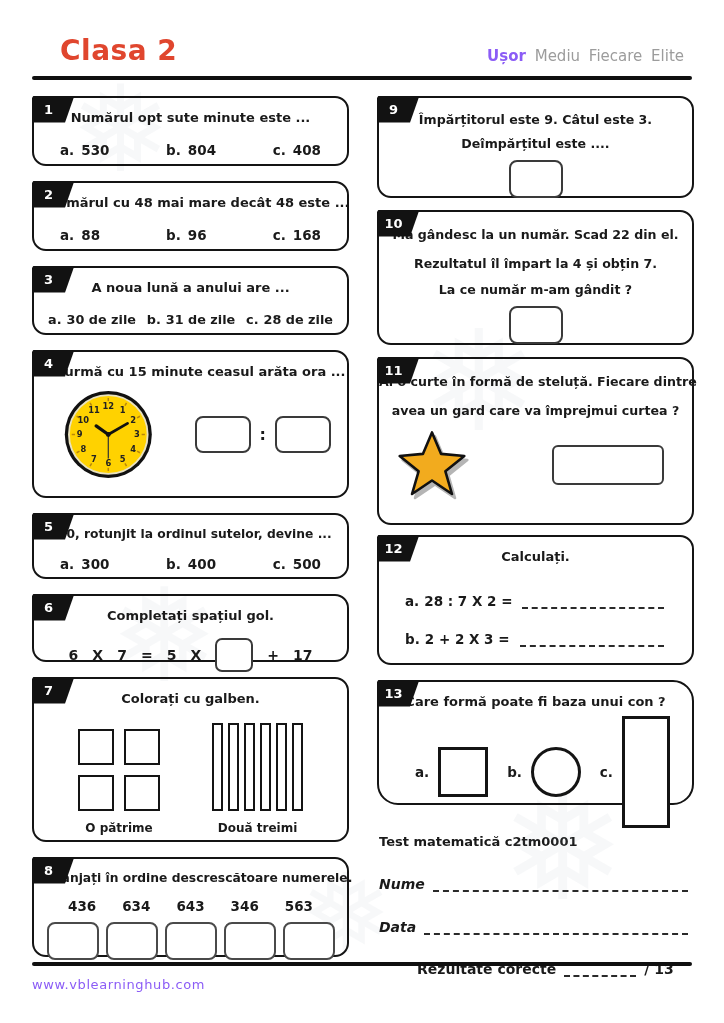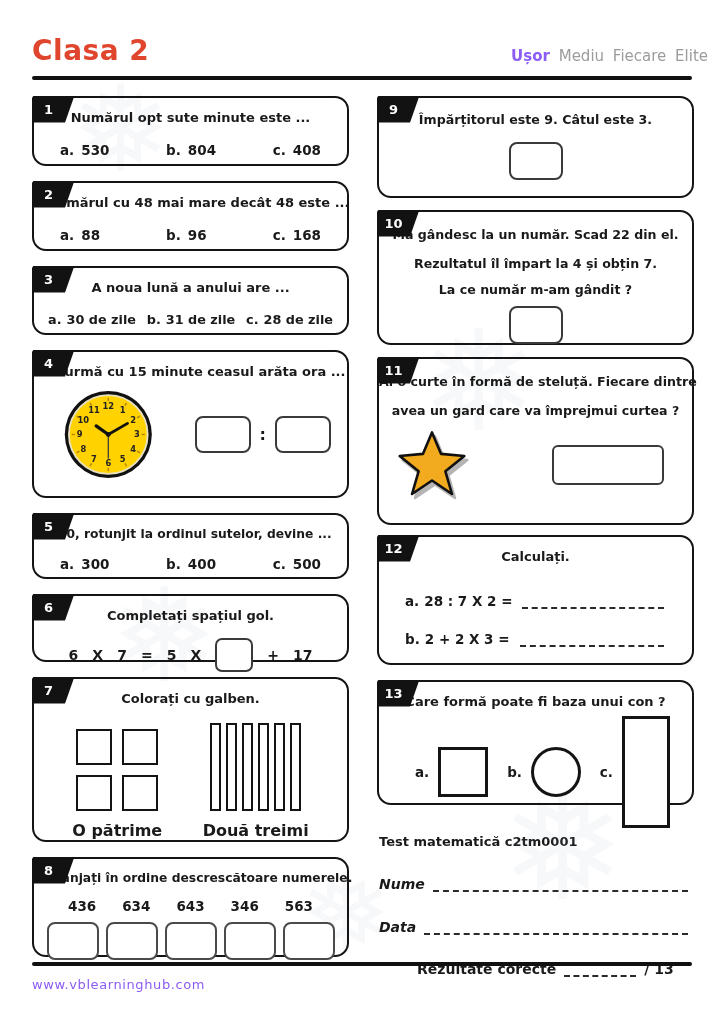--- a/index.html
+++ b/index.html
@@ -3,21 +3,21 @@
 <meta charset="utf-8">
 <style>
   html,body{margin:0;padding:0;}
   .page{
     width:724px;height:1023px;position:relative;background:#ffffff;
     font-family:"DejaVu Sans",sans-serif;color:#1a1a1a;overflow:hidden;
   }
   .wm{position:absolute;color:rgba(140,155,175,0.07);pointer-events:none;user-select:none;}
 
   
-  .header{display:flex;justify-content:space-between;align-items:flex-end;padding:34px 16px 0 32px;}
+  .header{display:flex;justify-content:space-between;align-items:flex-end;padding:34px 40px 0 32px;margin-left:28px;}
   .title{font-size:28px;font-weight:bold;color:#e0462e;letter-spacing:0.5px;}
   .levels{font-size:15px;padding-bottom:2px;}
   .level{margin-left:4px;}
   .level.active{font-weight:bold;color:#8b5cf6;}
   .level.inactive{color:#9c9c9c;}
   .rule{height:4px;background:#101010;margin:9px 32px 0 32px;border-radius:2px;}
 
   
   .content{display:flex;gap:28px;padding:16px 30px 0 32px;}
   .col{display:flex;flex-direction:column;width:317px;}
@@ -46,21 +46,21 @@
           font-size:14px;font-weight:600;}
   .eq-box{width:38px;height:34px;border-radius:7px;}
 
   
   .p7-row{display:flex;justify-content:space-around;align-items:flex-end;padding:14px 18px 0 18px;}
   .p7-group{display:flex;flex-direction:column;align-items:center;}
   .sq-grid{display:grid;grid-template-columns:36px 36px;grid-auto-rows:36px;gap:10px;}
   .sq{border:2.5px solid #141414;background:#fff;}
   .bars{display:flex;gap:5px;height:88px;}
   .bar{width:11px;border:2.5px solid #141414;background:#fff;box-sizing:border-box;}
-  .p7-label{font-size:16px;font-weight:600;margin-top:10px;}
+  .p7-label{font-size:12px;font-weight:600;margin-top:10px;}
 
   
   .nums-row{display:flex;justify-content:space-between;padding:10px 34px 0 34px;font-size:13.5px;font-weight:600;}
   .boxes-row{display:flex;justify-content:center;gap:7px;margin-top:8px;}
   .p8-box{width:52px;height:38px;border-color:#4a4a4a;}
 
   
   .center-box{margin:7px auto 0 auto;width:54px;height:38px;}
 
   
@@ -304,20 +304,21 @@
           <div class="ansbox p8-box"></div>
         </div>
       </div>
     </div>
 
     <div class="col">
 
       <div class="pbox" style="height:102px;margin-bottom:12px;padding-top:8px;">
         <div class="badge">9</div>
         <div class="line">Împărțitorul este 9. Câtul este 3.</div>
+        <div class="line" style="line-height:1.4;">Deîmpărțitul este ....</div>
         <div class="ansbox center-box"></div>
       </div>
 
       <div class="pbox" style="height:135px;margin-bottom:12px;padding-top:9px;">
         <div class="badge">10</div>
         <div class="line">Mă gândesc la un număr. Scad 22 din el.</div>
         <div class="line">Rezultatul îl împart la 4 și obțin 7.</div>
         <div class="line" style="line-height:1.8;">La ce număr m-am gândit ?</div>
         <div class="ansbox center-box" style="margin-top:4px;"></div>
       </div>
@@ -342,21 +343,21 @@
           <span class="calc-expr">28 : 7 X 2 =</span>
           <span class="dash calc-dash"></span>
         </div>
         <div class="calc-row" style="margin-top:22px;">
           <span class="calc-label">b.</span>
           <span class="calc-expr">2 + 2 X 3 =</span>
           <span class="dash calc-dash"></span>
         </div>
       </div>
 
-      <div class="pbox" style="height:125px;">
+      <div class="pbox" style="height:125px;border-radius:21px;">
         <div class="badge">13</div>
         <div class="q">Care formă poate fi baza unui con ?</div>
         <div class="p13-row">
           <div class="p13-opt">
             <span>a.</span>
             <div class="shape-square"></div>
           </div>
           <div class="p13-opt">
             <span>b.</span>
             <div class="shape-circle"></div>

